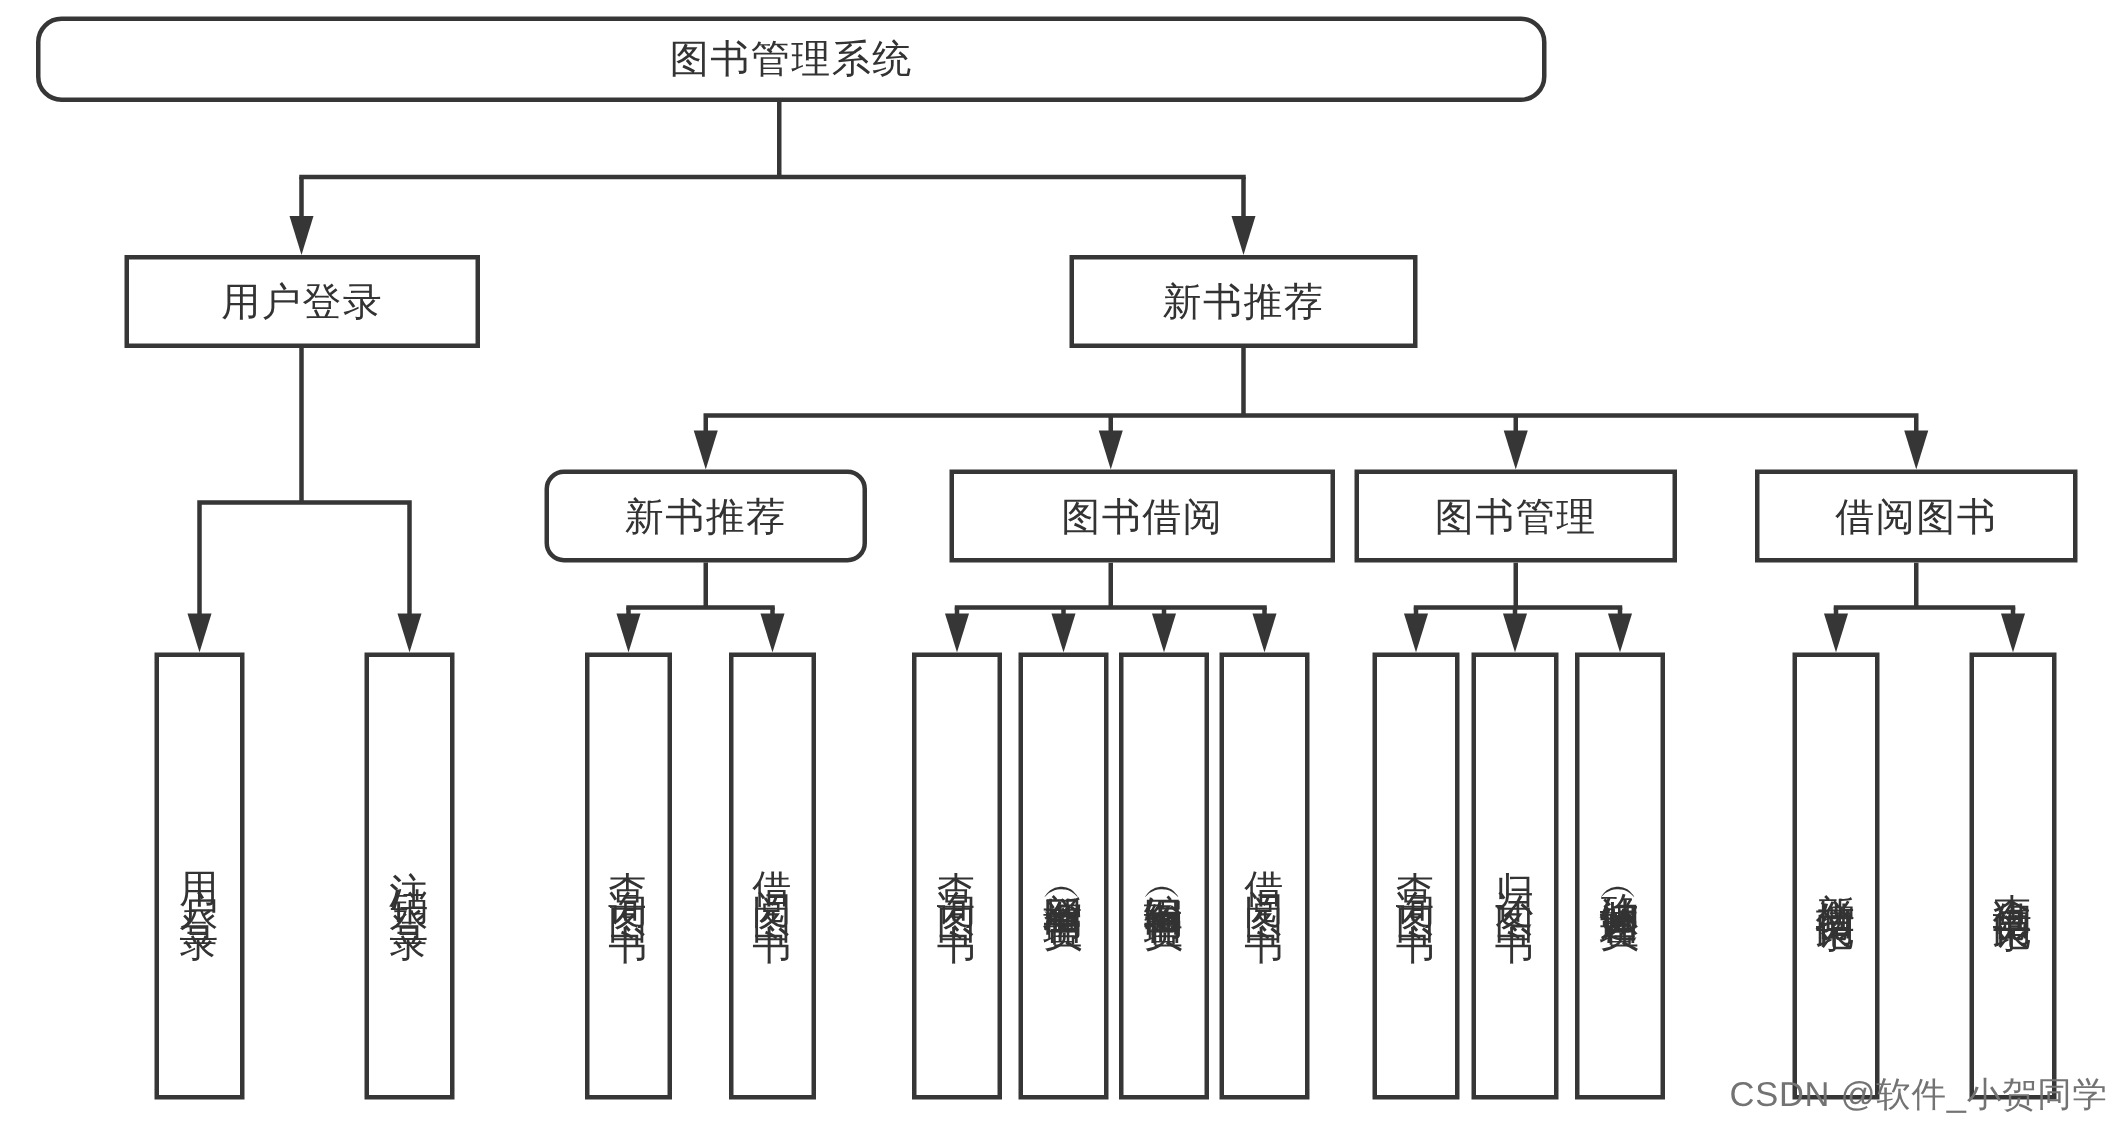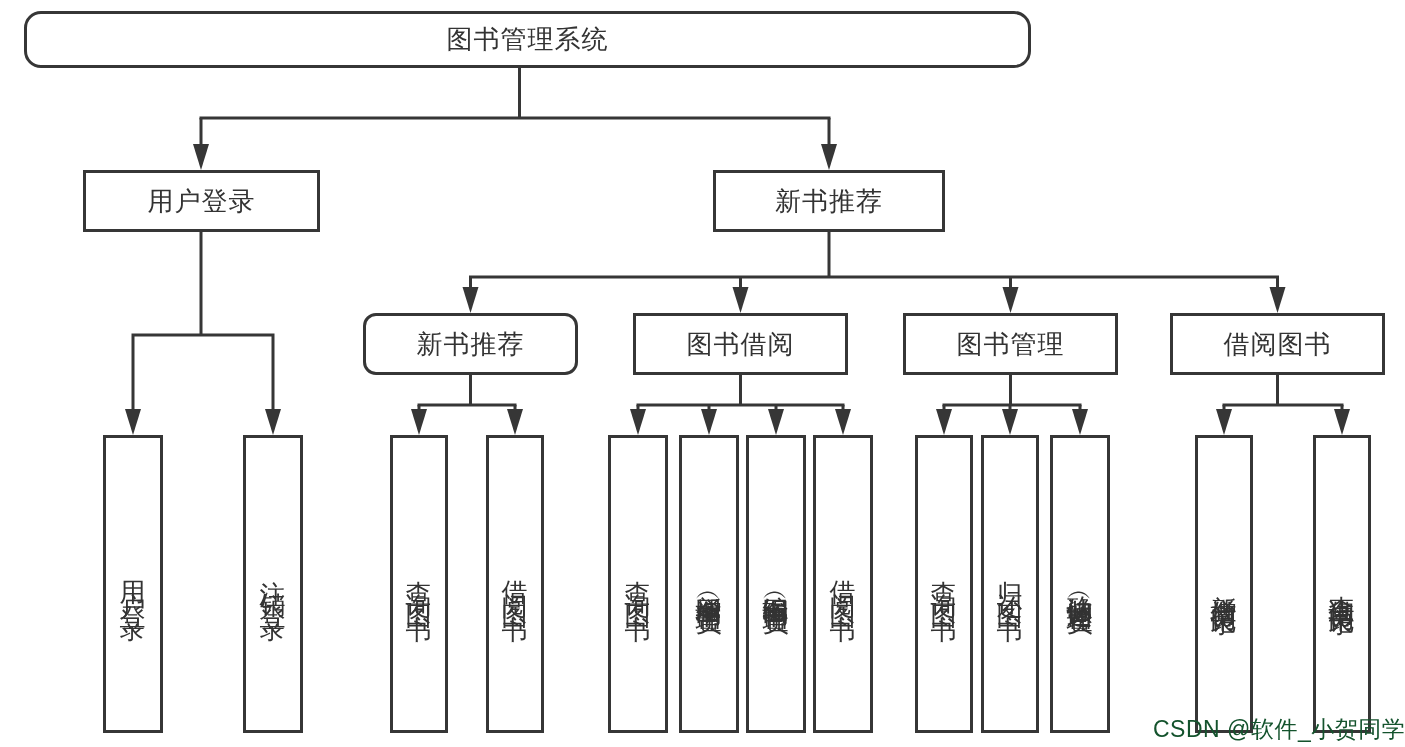--- a/index.html
+++ b/index.html
@@ -17,28 +17,28 @@
   .branch { letter-spacing:1px; }
   .leaf span {
     writing-mode:vertical-lr; text-orientation:mixed;
     font-size:26px; letter-spacing:12px; line-height:1;
   }
   .leaf.mid  span { letter-spacing:3px; }
   .leaf.long span { letter-spacing:2px; }
   #connectors { position:absolute; left:0; top:0; z-index:1; }
   .watermark {
     position:absolute; left:1153px; top:714px; z-index:4;
-    font-size:23px; color:#14532d; white-space:nowrap; letter-spacing:0.5px;
+    font-size:23px; color:#737373; white-space:nowrap; letter-spacing:0.5px;
   }
   
   .n-root      { left:24px;  top:11px;  width:1007px; height:57px;border-radius:17px; }
   .n-login     { left:83px;  top:170px; width:237px;  height:62px; }
   .n-mgmt      { left:713px; top:170px; width:232px;  height:62px; }
   .n-recommend { left:363px; top:313px; width:215px;  height:62px;border-radius:13px; }
-  .n-borrow    { left:633px; top:313px; width:215px;  height:62px;text-align:right; }
+  .n-borrow    { left:633px; top:313px; width:257px;  height:62px;text-align:right; }
   .n-current   { left:903px; top:313px; width:215px;  height:62px; }
   .n-records   { left:1170px;top:313px; width:215px;  height:62px; }
   .leaf { top:435px; height:298px; }
   .l1  { left:103px;  width:60px; }
   .l2  { left:243px;  width:60px; }
   .l3  { left:390px;  width:58px; }
   .l4  { left:486px;  width:58px; }
   .l5  { left:608px;  width:60px; }
   .l6  { left:679px;  width:60px; }
   .l7  { left:746px;  width:60px; }

